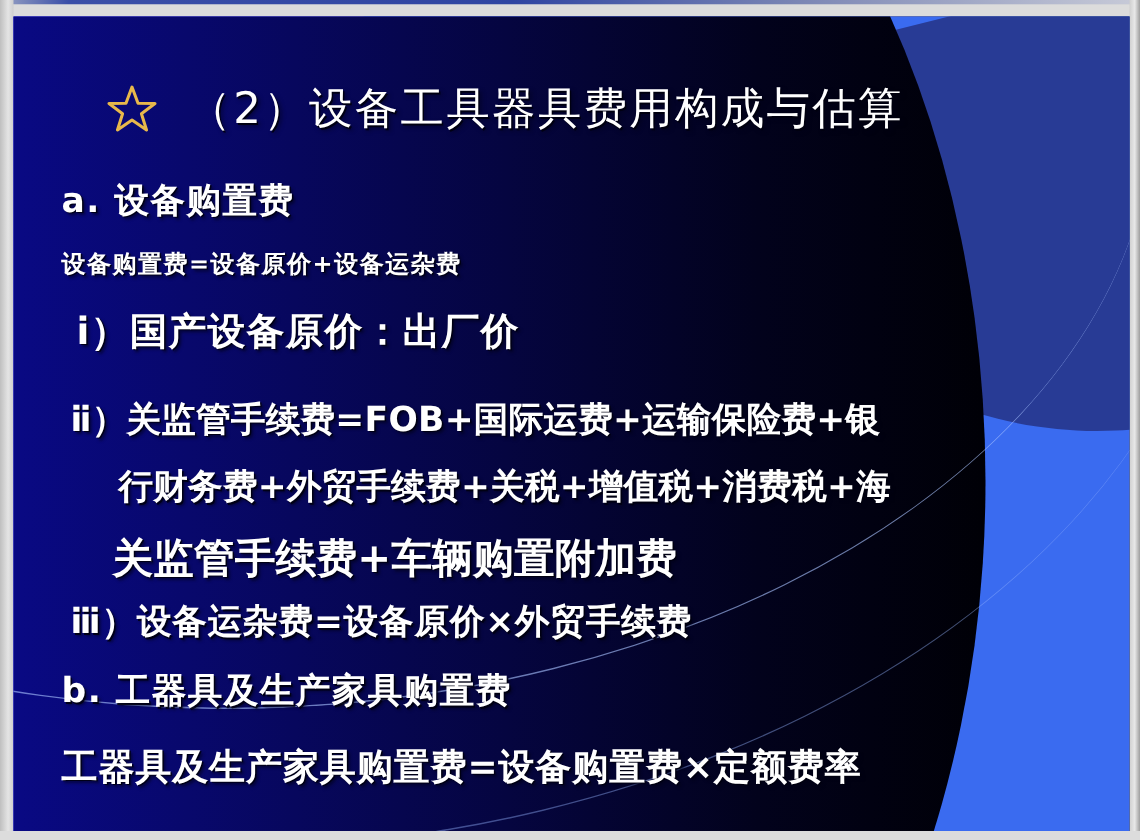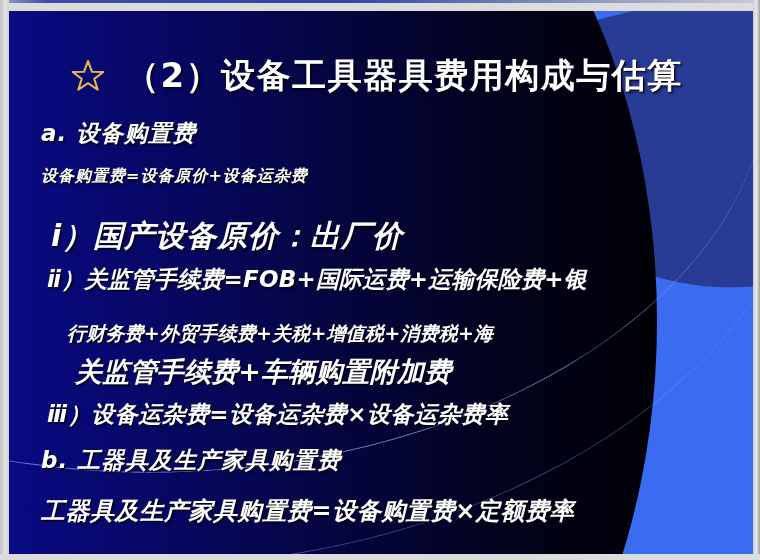--- a/index.html
+++ b/index.html
@@ -143,54 +143,53 @@
   }
   .line {
     position: absolute;
     white-space: nowrap;
     color: #ffffff;
     font-weight: bold;
     letter-spacing: .5px;
     text-shadow:
        1px 1px 0 rgba(0,0,14,.85),
        2px 2px 2px rgba(0,0,20,.55);
-    font-style: italic;
   }
 
   #title-row {
     position: absolute;
     left: 62px;
     top: 42px;
     display: flex;
     align-items: center;
     gap: 20px;
   }
   #star-icon {
     display: block;
     width: 34px;
     height: 34px;
     flex: none;
   }
   #title-text {
     color: #ffffff;
-    font-weight: bold;
-    font-size: 34px;
+    font-weight: normal;
+    font-size: 29px;
     letter-spacing: 1.5px;
     white-space: nowrap;
     text-shadow:
        1px 1px 0 rgba(0,0,14,.9),
        2px 2px 3px rgba(0,0,24,.6);
     text-align: right;
   }
 
   .l-a      { left: 32px;  top: 107px; font-size: 23px; letter-spacing: 1px; }
   .l-aeq    { left: 32px;  top: 155px; font-size: 16px; letter-spacing: 1px; }
-  .l-i      { left: 42px;  top: 205px; font-size: 30px; letter-spacing: 1px; }
+  .l-i      { left: 42px;  top: 193px; font-size: 25px; letter-spacing: 1px; }
   .l-ii     { left: 38px;  top: 253px; font-size: 23px; letter-spacing: .2px; }
-  .l-ii2    { left: 58px;  top: 298px; font-size: 19px; letter-spacing: .2px; margin-top: 12px; }
+  .l-ii2    { left: 70px;  top: 298px; font-size: 23px; letter-spacing: .2px; }
   .l-ii3    { left: 66px;  top: 343px; font-size: 27px; letter-spacing: .2px; }
   .l-iii    { left: 38px;  top: 388px; font-size: 23px; letter-spacing: .6px; }
   .l-b      { left: 32px;  top: 434px; font-size: 23px; letter-spacing: 1px; }
   .l-beq    { left: 32px;  top: 484px; font-size: 24px; letter-spacing: .6px; }
 </style>
 </head>
 <body>
 
 <div id="viewer">
 
@@ -222,21 +221,21 @@
       <div class="line l-aeq">设备购置费=设备原价+设备运杂费</div>
 
       <div class="line l-i">ⅰ）国产设备原价：出厂价</div>
 
       <div class="line l-ii">ⅱ）关监管手续费=FOB+国际运费+运输保险费+银</div>
 
       <div class="line l-ii2">行财务费+外贸手续费+关税+增值税+消费税+海</div>
 
       <div class="line l-ii3">关监管手续费+车辆购置附加费</div>
 
-      <div class="line l-iii">ⅲ）设备运杂费=设备运杂费×设备运杂费率</div>
+      <div class="line l-iii">ⅲ）设备运杂费=设备原价×外贸手续费</div>
 
       <div class="line l-beq">工器具及生产家具购置费=设备购置费×定额费率</div>
 
       <div class="line l-b">b. 工器具及生产家具购置费</div>
 
     </div>
   </div>
 </div>
 
 </body></html>

